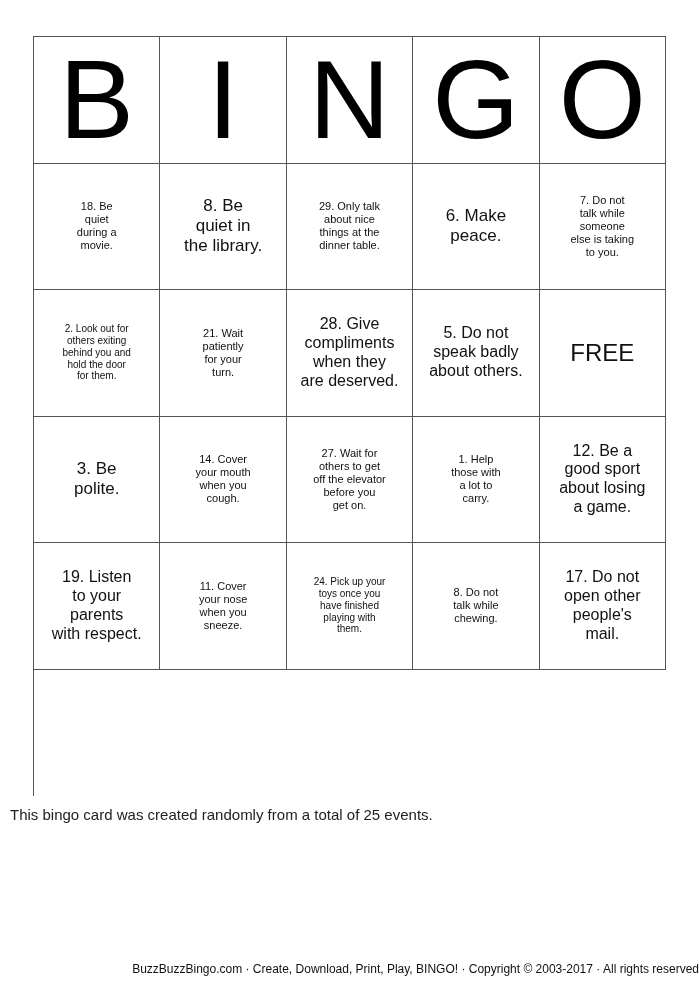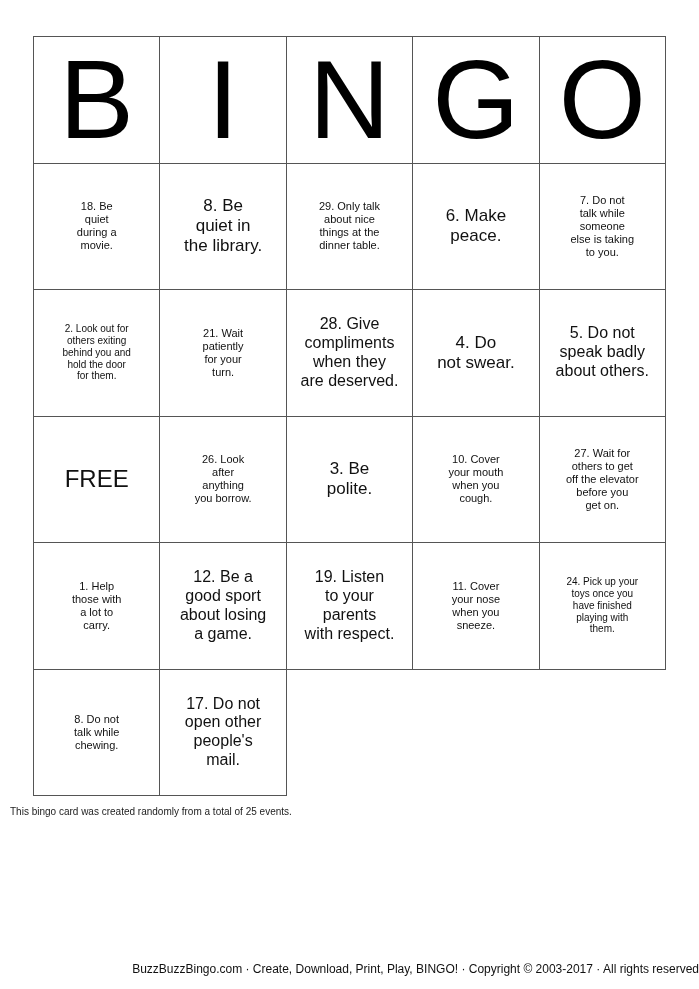--- a/index.html
+++ b/index.html
@@ -22,21 +22,21 @@
   }
   .hdr { font-size: 112px; line-height: 1; padding: 0; font-weight: normal; color: #000; }
   .s-xl { font-size: 17px; }
   .s-l  { font-size: 11px; }
   .s-m  { font-size: 16px; }
   .s-s  { font-size: 11px; }
   .s-xs { font-size: 10px; }
   .free { font-size: 24px; }
   .note {
     position: absolute; left: 10px; top: 806px;
-    font-size: 10px; color: #222;
+    font-size: 15px; color: #222;
   }
   .footer {
     position: absolute; left: 0; right: 0; top: 962px;
     text-align: right; font-size: 12px; color: #111;
   }
 </style>
 </head>
 <body>
 
 <div class="card">
@@ -71,35 +71,29 @@
 hold the door
 for them.</div>
   <div class="cell s-l">21.  Wait
 patiently
 for your
 turn.</div>
   <div class="cell s-m">28.  Give
 compliments
 when they
 are deserved.</div>
-  <div class="cell s-xl">4.  Do
-not swear.</div>
 
   <div class="cell s-m">5.  Do not
 speak badly
 about others.</div>
   <div class="cell free">FREE</div>
-  <div class="cell s-l">26.  Look
-after
-anything
-you borrow.</div>
 
   <div class="cell s-xl">3.  Be
 polite.</div>
-  <div class="cell s-l">10.  Cover
+  <div class="cell s-l">14.  Cover
 your mouth
 when you
 cough.</div>
   <div class="cell s-s">27.  Wait for
 others to get
 off the elevator
 before you
 get on.</div>
   <div class="cell s-l">1.  Help
 those with

